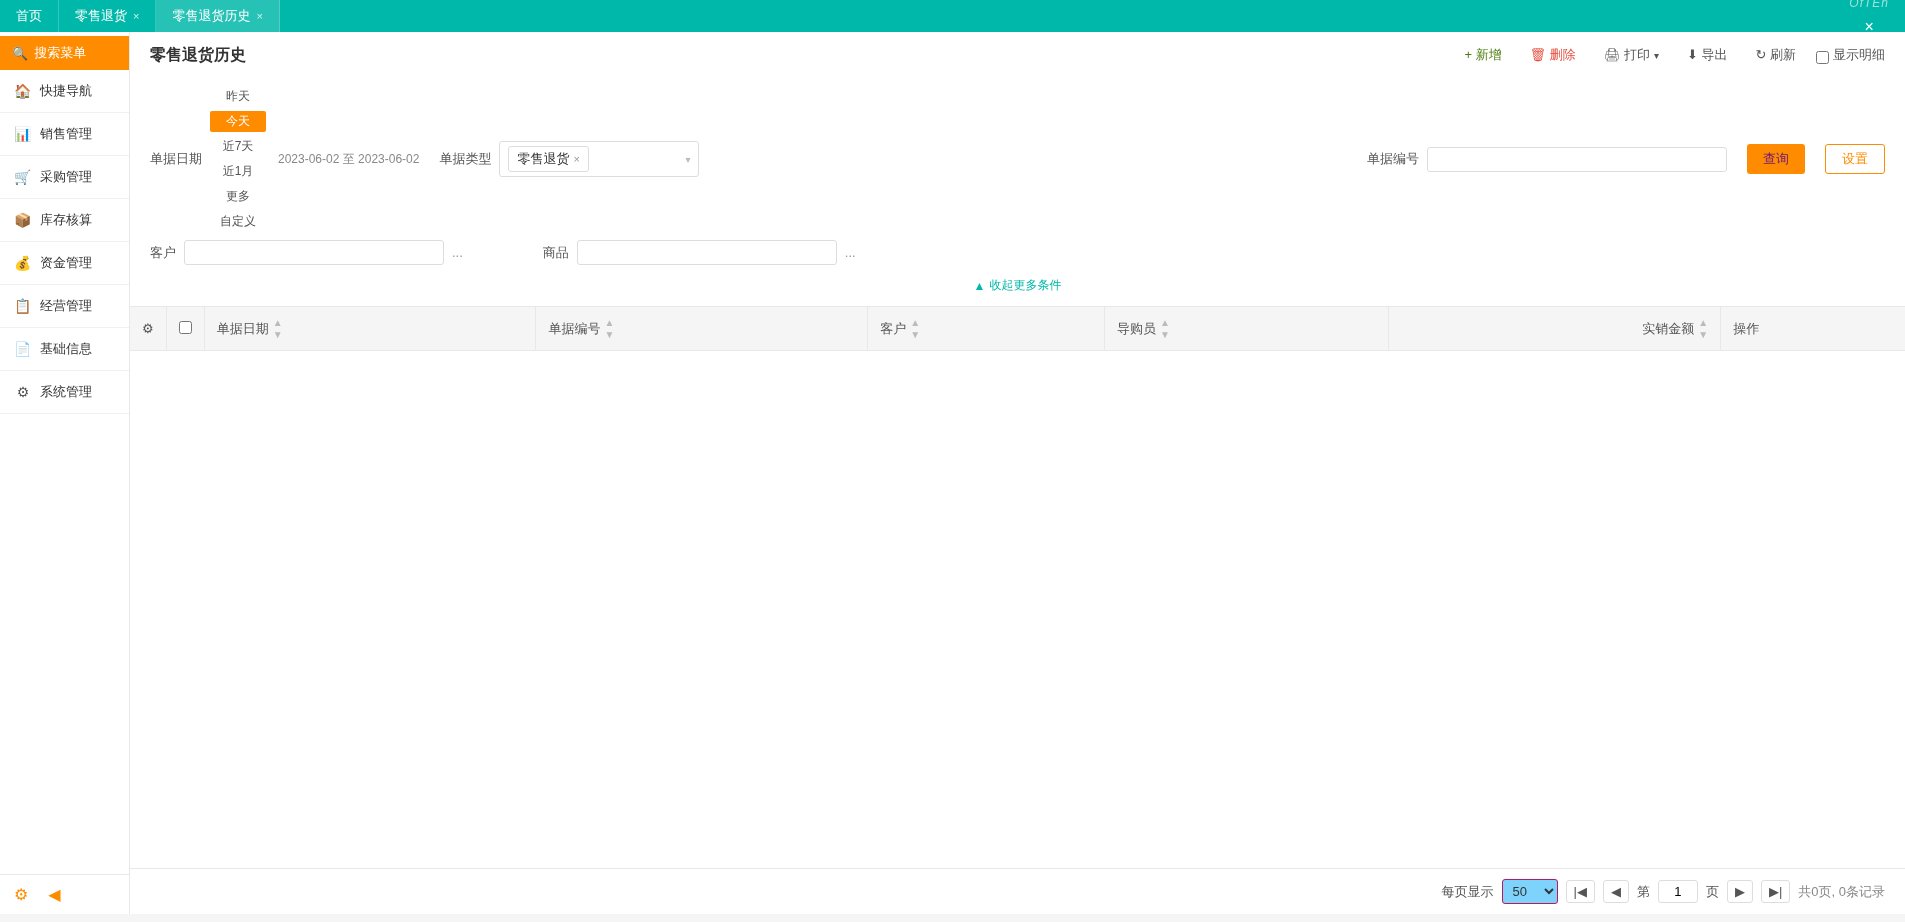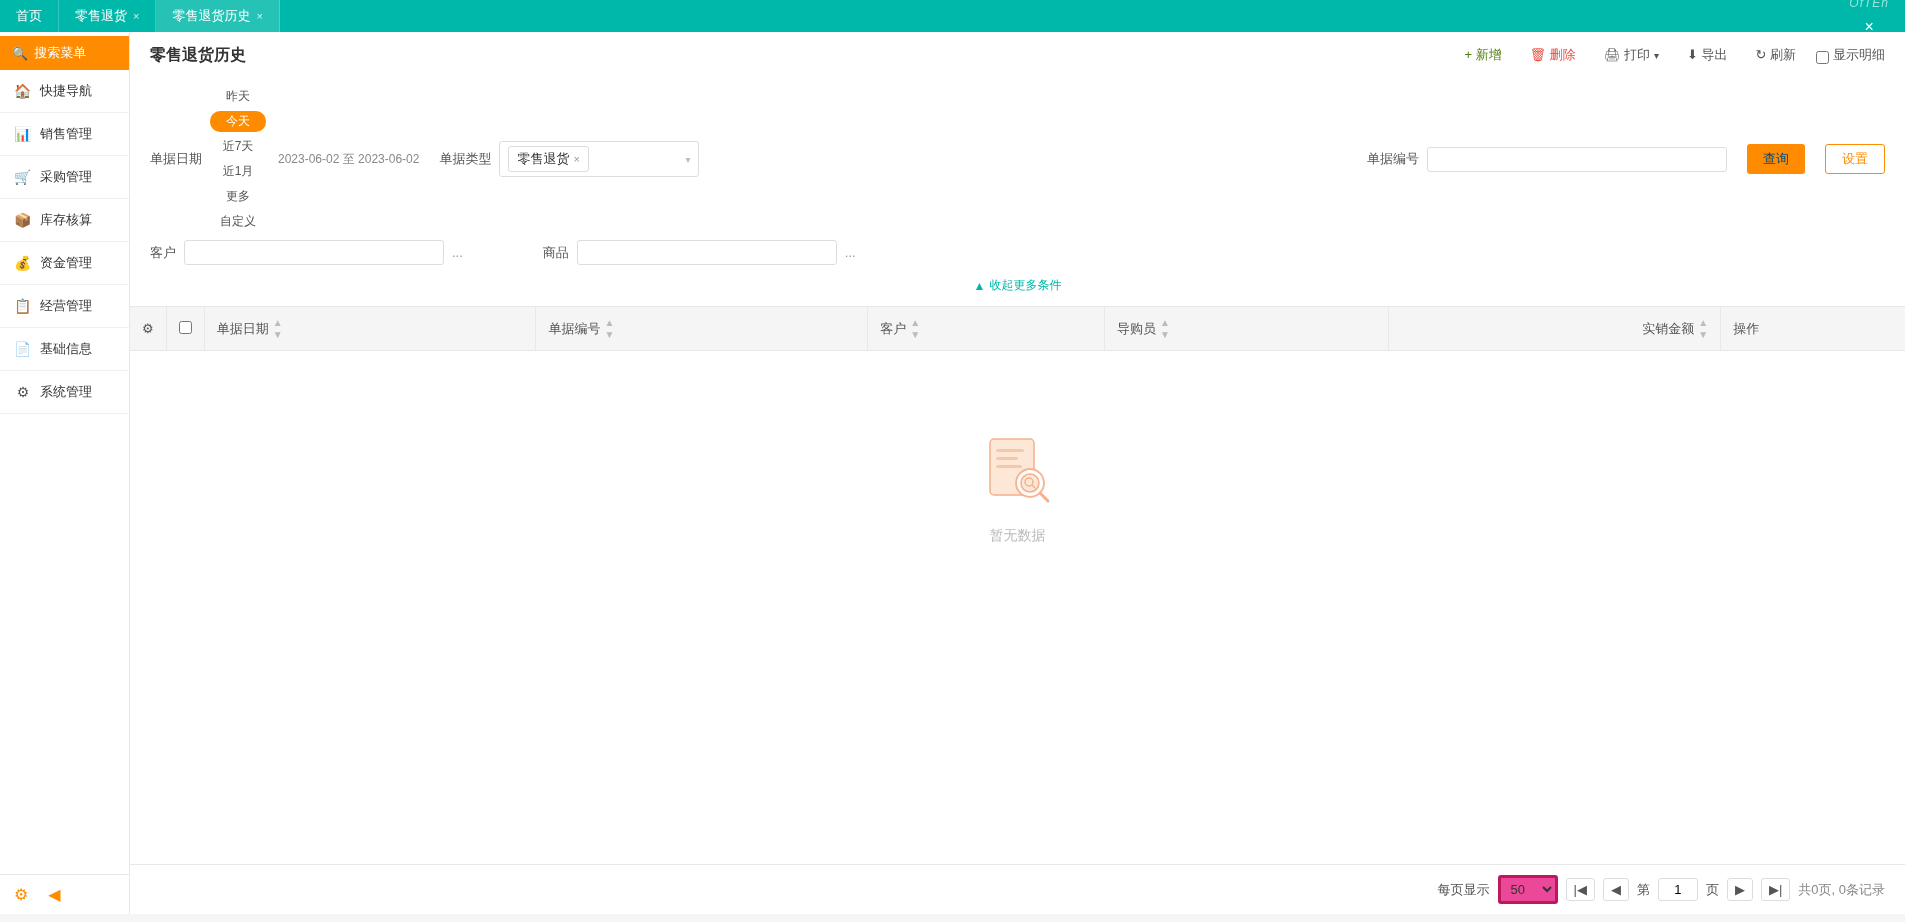--- a/index.html
+++ b/index.html
@@ -149,21 +149,21 @@
       font-size: 13px;
       color: #555;
       cursor: pointer;
       padding: 4px 8px;
       border-radius: 3px;
     }
     .toolbar-btn.new { color: #4d7c0f; }
     .toolbar-btn.delete { color: #e74c3c; }
     .btn-primary {
       background: #ff8c00;
-      color: #0c4a6e;
+      color: #701a75;
       border: none;
       padding: 6px 16px;
       border-radius: 3px;
       cursor: pointer;
       font-size: 13px;
     }
     .btn-secondary {
       background: #fff;
       color: #ff8c00;
       border: 1px solid #ff8c00;
@@ -212,21 +212,21 @@
     .date-shortcut {
       font-size: 12px;
       color: #555;
       cursor: pointer;
       padding: 2px 4px;
       border-radius: 2px;
     }
     .date-shortcut.active {
       background: #ff8c00;
       color: #fff;
-      border-radius: 10px;
+      border-radius: 2px;
       padding: 2px 16px;
     }
     .date-range {
       font-size: 12px;
       color: #888;
       margin-left: 4px;
     }
     .filter-tag {
       display: flex;
       align-items: center;
@@ -349,26 +349,26 @@
       border-top: 1px solid #e8e8e8;
       display: flex;
       align-items: center;
       justify-content: flex-end;
       padding: 10px 20px;
       gap: 8px;
       font-size: 13px;
       color: #555;
     }
     .page-size-select {
-      border: 3px solid #be185d;
+      border: 1px solid #be185d;
       border-radius: 3px;
       padding: 3px 6px;
       font-size: 13px;
       color: #333;
-      background: #ec4899;
+      background: #7dd3fc;
       cursor: pointer;
     }
     .page-nav-btn {
       border: 1px solid #ddd;
       background: #fff;
       padding: 3px 7px;
       border-radius: 3px;
       cursor: pointer;
       color: #555;
       font-size: 13px;
@@ -603,39 +603,20 @@
             </th>
             <th>
               <span>操作</span>
             </th>
           </tr>
         </thead>
         <tbody>
         </tbody>
       </table>
 
-      <div class="empty-state">
-        <div class="empty-illustration">
-          <svg width="80" height="80" viewBox="0 0 80 80" xmlns="http://www.w3.org/2000/svg">
-
-            <rect x="12" y="8" width="44" height="56" rx="4" fill="#fde8d8" stroke="#f4b08a" stroke-width="1.5"></rect>
-            <rect x="18" y="18" width="28" height="3" rx="1.5" fill="#f4b08a" opacity="0.6"></rect>
-            <rect x="18" y="26" width="22" height="3" rx="1.5" fill="#f4b08a" opacity="0.6"></rect>
-            <rect x="18" y="34" width="26" height="3" rx="1.5" fill="#f4b08a" opacity="0.6"></rect>
-
-            <circle cx="52" cy="52" r="14" fill="#fff" stroke="#f4b08a" stroke-width="2" opacity="0.9"></circle>
-            <circle cx="52" cy="52" r="9" fill="#fde8d8" stroke="#f4b08a" stroke-width="1.5"></circle>
-            <line x1="62" y1="62" x2="70" y2="70" stroke="#f4b08a" stroke-width="3" stroke-linecap="round"></line>
-
-            <circle cx="51" cy="51" r="4" fill="none" stroke="#f4b08a" stroke-width="1.5"></circle>
-            <line x1="54" y1="54" x2="57" y2="57" stroke="#f4b08a" stroke-width="1.5" stroke-linecap="round"></line>
-          </svg>
-        </div>
-        <span>暂无数据</span>
-      </div>
     </div>
 
     <div class="pagination-bar">
       <span>每页显示</span>
       <select class="page-size-select">
         <option value="10">10</option>
         <option value="20">20</option>
         <option value="50" selected="">50</option>
         <option value="100">100</option>
       </select>

